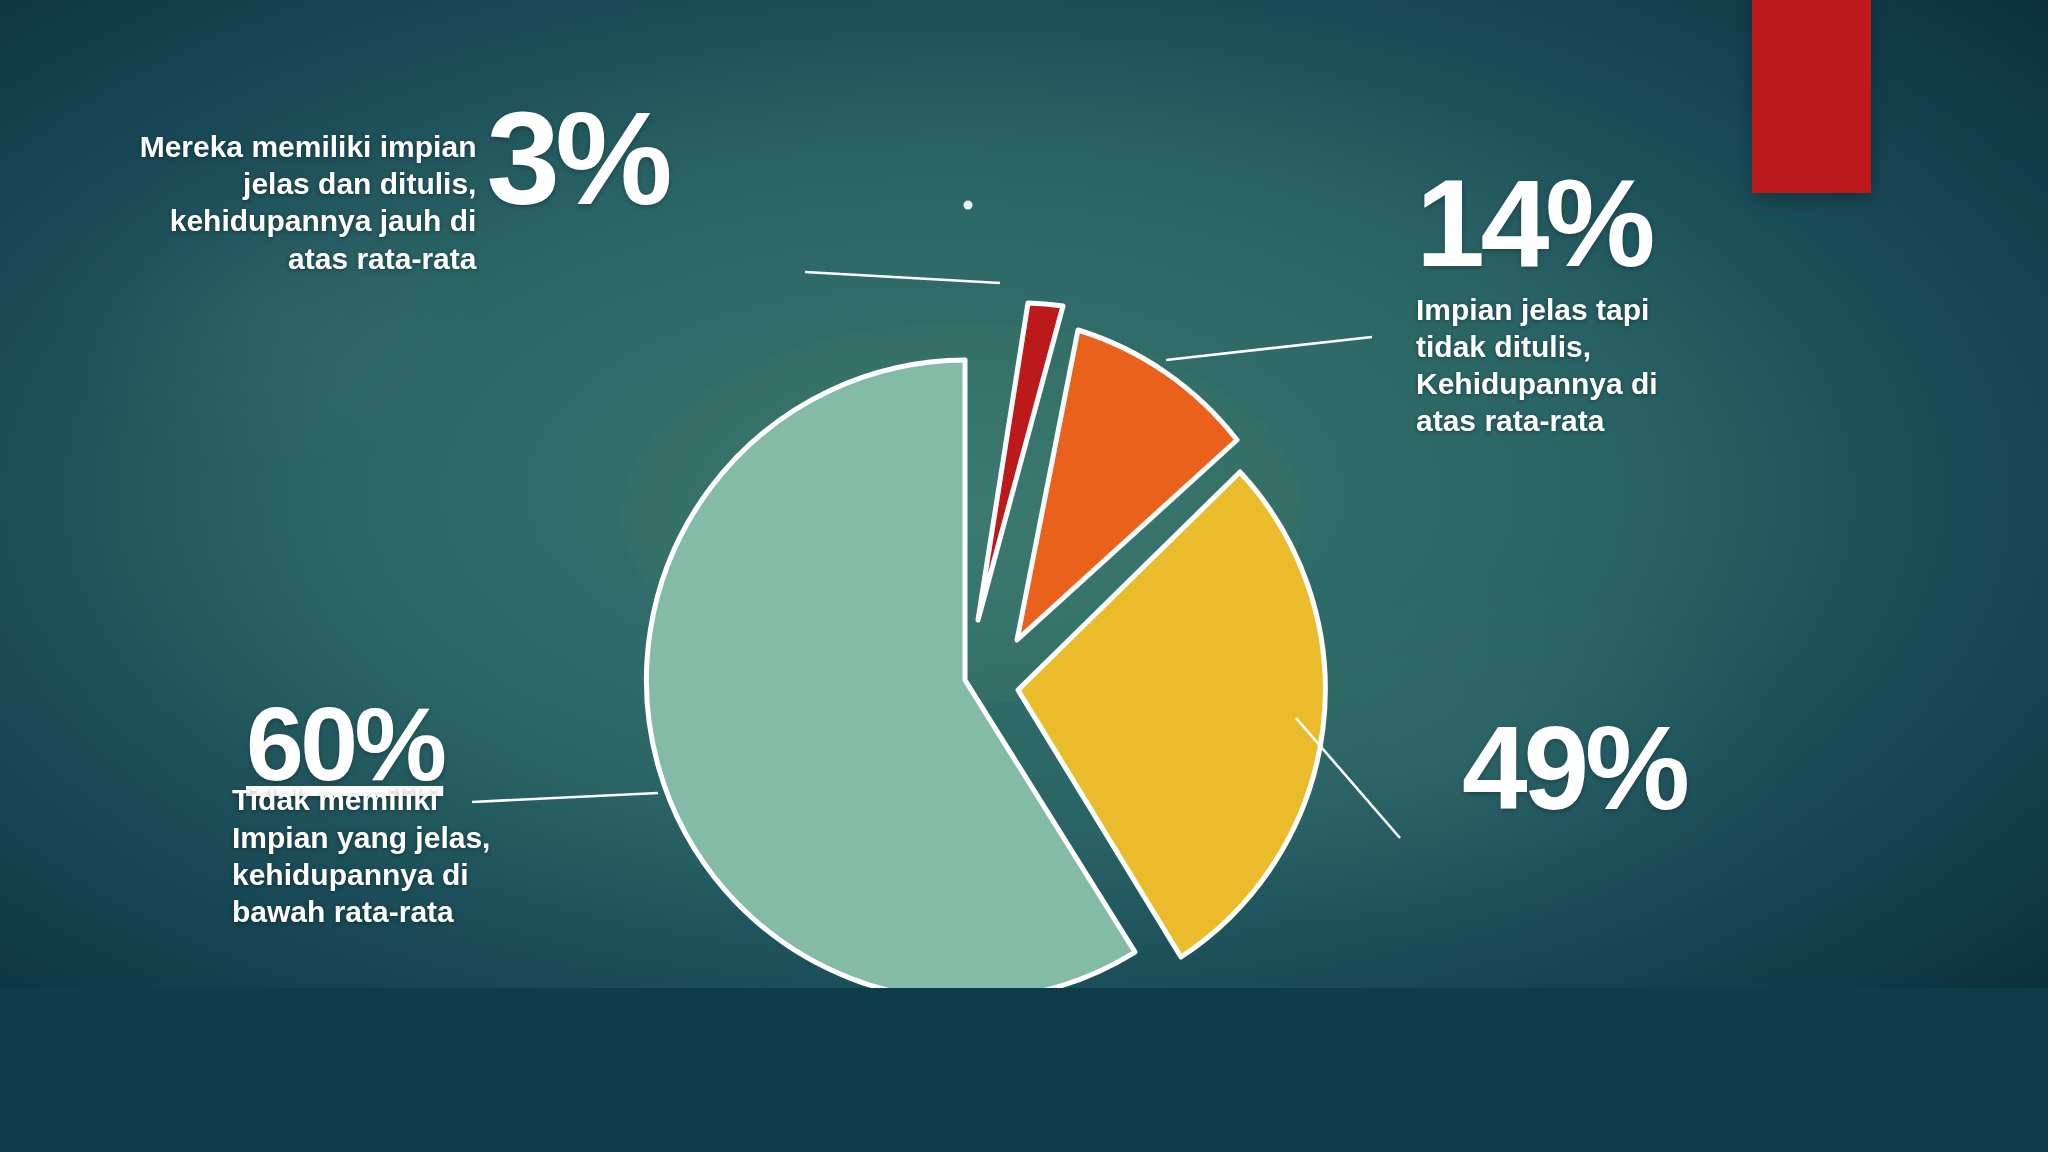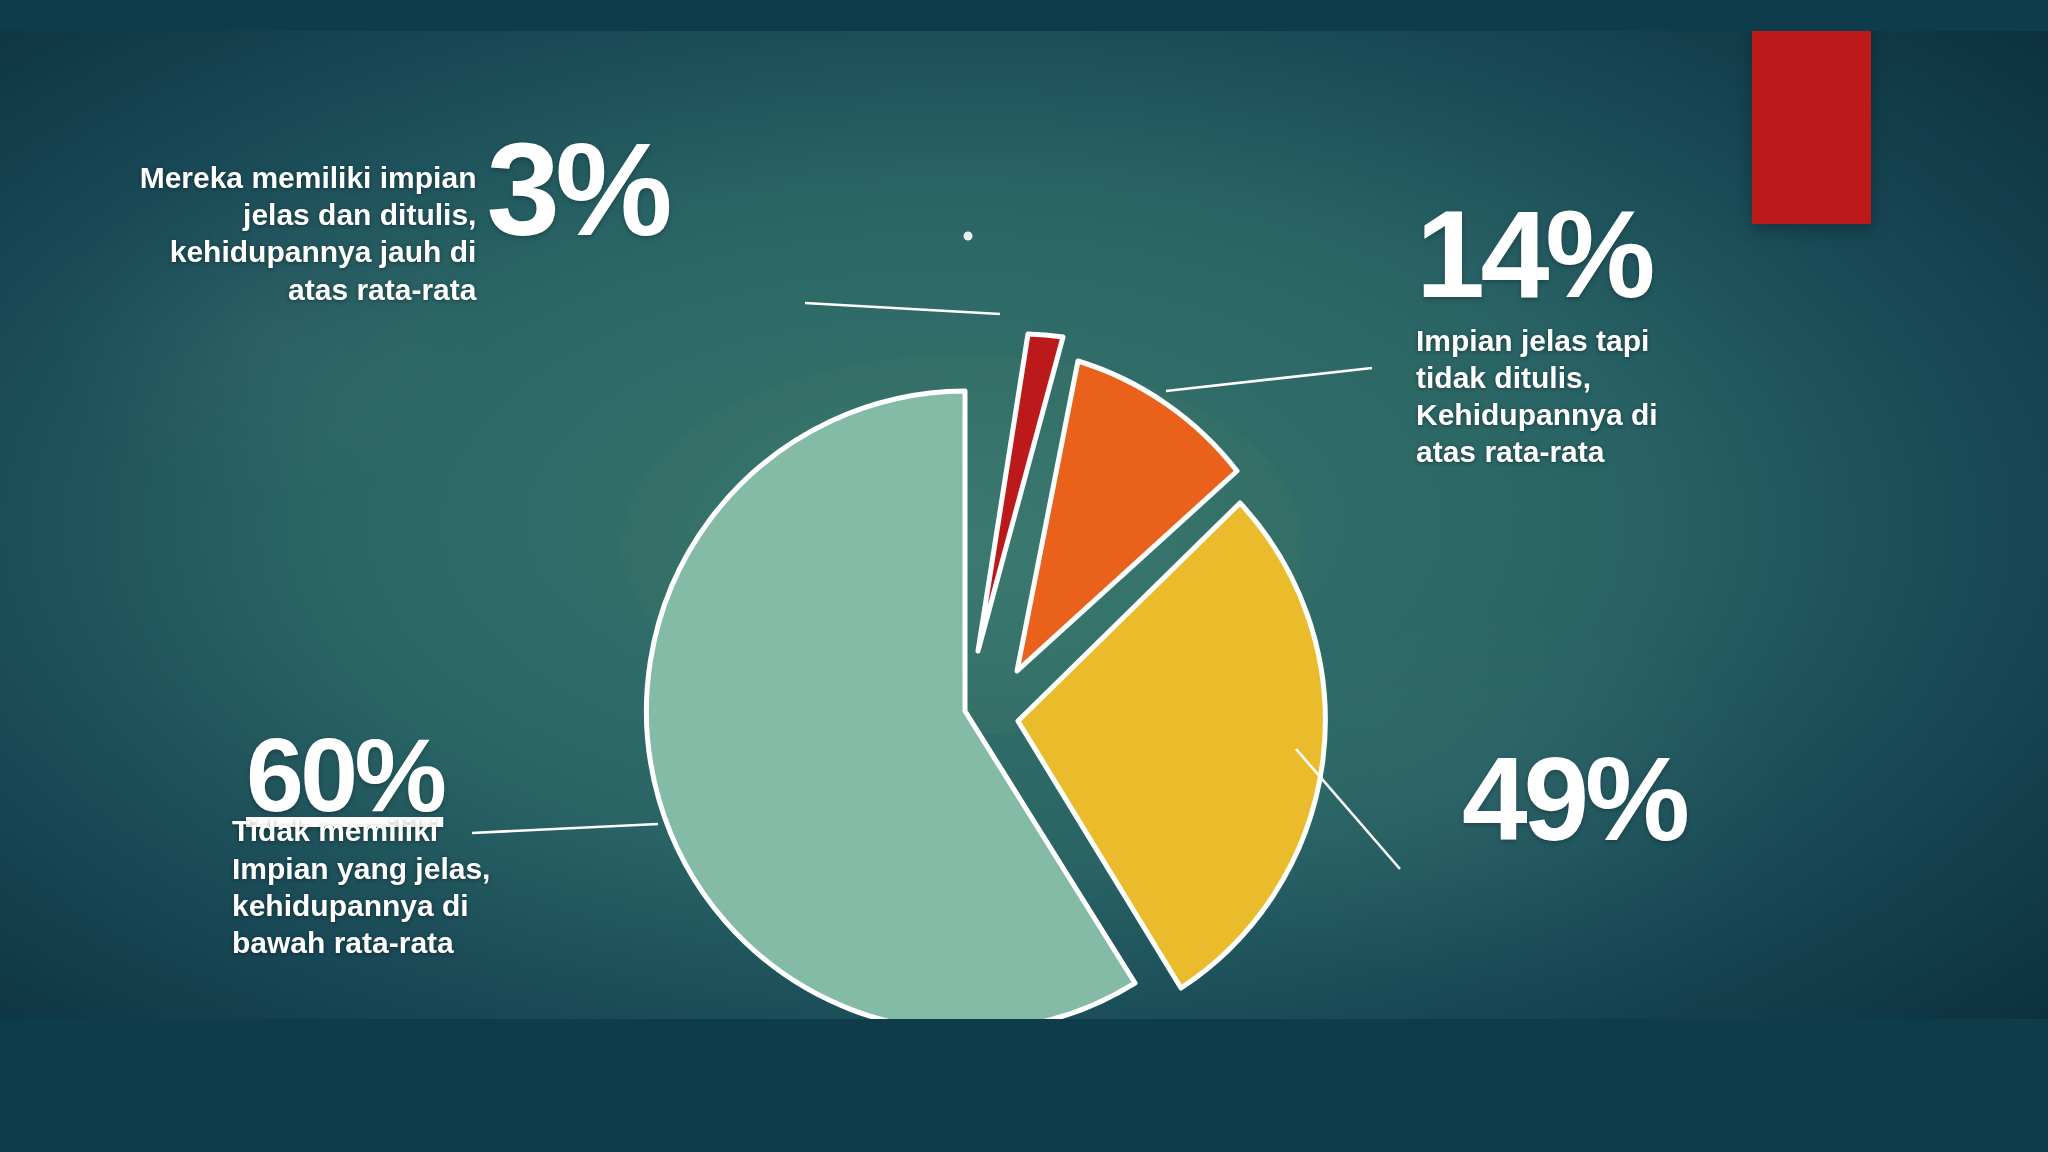--- a/index.html
+++ b/index.html
@@ -6,21 +6,20 @@
   html,body { width:2048px; height:1152px; overflow:hidden; }
   body {
     font-family:"Liberation Sans", sans-serif;
     position:relative;
     background:#0f3c4b;
   }
   #stage {
     position:absolute; inset:0;
     width:2048px; height:988px;
     overflow:hidden;
-    margin-top:31px;
   }
   
   .bg-base {
     position:absolute; inset:0;
     background:
       radial-gradient(ellipse 64% 74% at 47% 52%, #3c7a72 0%, #347068 26%, #28616034 0%, rgba(0,0,0,0) 70%),
       radial-gradient(ellipse 90% 95% at 46% 50%, #3b7b72 0%, #2e6a68 30%, #1d5260 58%, #123e4e 82%, #0e3646 100%);
   }
   .bg-vignette {
     position:absolute; inset:0;

